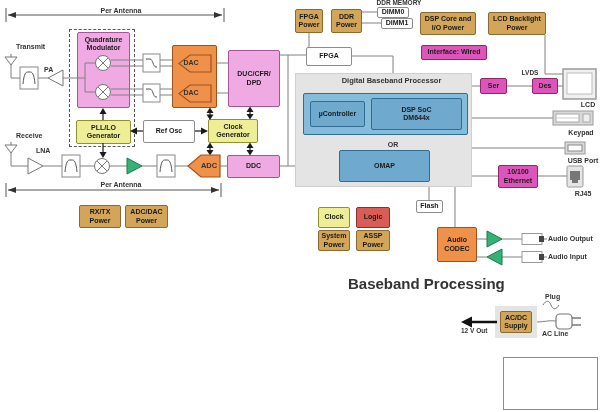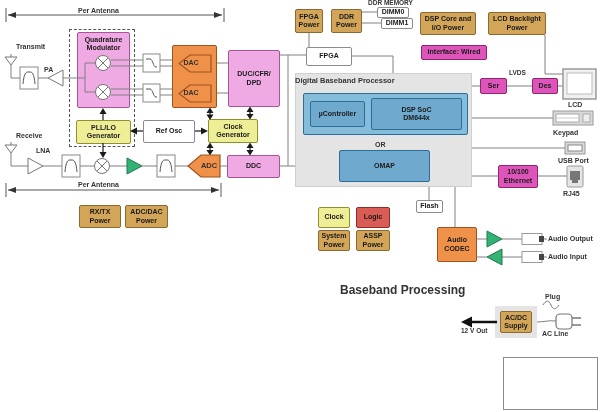--- a/index.html
+++ b/index.html
@@ -13,21 +13,21 @@
   .iface {background:#DD55BB;border-color:#93256E;}
   .rfif  {background:#EFA9E3;border-color:#A8549A;}
   .clockc{background:#EDEE96;border-color:#90902F;}
   .logicc{background:#D95C55;border-color:#8E2F2A;}
   .adcdacc{background:#F0914A;border-color:#9E5220;}
   .proc  {background:#6FAACE;border-color:#2E6E96;}
   .plain {background:#fff;border-color:#8c8c8c;}
   .grey  {background:#E4E4E4;border-color:#CFCFCF;}
   .lbl{position:absolute;font-weight:bold;font-size:7px;color:#333;
        white-space:nowrap;z-index:4;line-height:1;}
-  .lbl.c{text-align:left;}
+  .lbl.c{text-align:center;padding-left:8px;}
   .dashedbox{position:absolute;border:1.5px dashed #555;background:transparent;
        box-sizing:border-box;z-index:1;}
   svg#wires{position:absolute;left:0;top:0;z-index:3;pointer-events:none;}
   .swatch{position:absolute;width:9px;height:6.5px;border:1px solid #555;box-sizing:border-box;}
   .tri{position:absolute;width:0;height:0;border-top:4px solid transparent;
        border-bottom:4px solid transparent;border-left:8px solid #33B273;}
   .legtxt{position:absolute;font-size:7px;font-weight:bold;color:#222;white-space:nowrap;line-height:1;}
 </style>
 </head>
 <body>
@@ -151,21 +151,21 @@
   <div class="lbl" style="left:196px;top:162px;width:26px;text-align:center;font-size:7.5px">ADC</div>
   <div class="lbl c" style="left:568px;top:101px;width:24px">LCD</div>
   <div class="lbl c" style="left:553px;top:129px;width:40px">Keypad</div>
   <div class="lbl c" style="left:558px;top:157px;width:34px">USB Port</div>
   <div class="lbl c" style="left:563px;top:190px;width:24px">RJ45</div>
   <div class="lbl" style="left:548px;top:235px">Audio Output</div>
   <div class="lbl" style="left:548px;top:253px">Audio Input</div>
   <div class="lbl" style="left:545px;top:293px">Plug</div>
   <div class="lbl" style="left:542px;top:330px">AC Line</div>
   <div class="lbl" style="left:461px;top:328px;font-size:6.5px">12 V Out</div>
-  <div class="lbl c" style="left:340px;top:284px;width:120px;font-size:12px">Baseband Processing</div>
+  <div class="lbl c" style="left:340px;top:276px;width:120px;font-size:15px">Baseband Processing</div>
 
   <div class="box plain" style="left:503px;top:357px;width:95px;height:53px;border-radius:0"></div>
   <div class="legtxt" style="left:508px;top:361px;font-size:7.5px">LEGEND</div>
   <div class="swatch" style="left: 507px; top: 371px; background: rgb(111, 170, 206);"></div>
   <div class="legtxt" style="left:519px;top:371px">Processor</div>
   <div class="swatch" style="left: 507px; top: 380.5px; background: rgb(221, 85, 187);"></div>
   <div class="legtxt" style="left:519px;top:380.5px">Interface</div>
   <div class="swatch" style="left: 507px; top: 390px; background: rgb(239, 169, 227);"></div>
   <div class="legtxt" style="left:519px;top:390px">RF/IF</div>
   <div class="tri" style="left: 507px; top: 399px; border-left-color: rgb(51, 178, 115);"></div>

